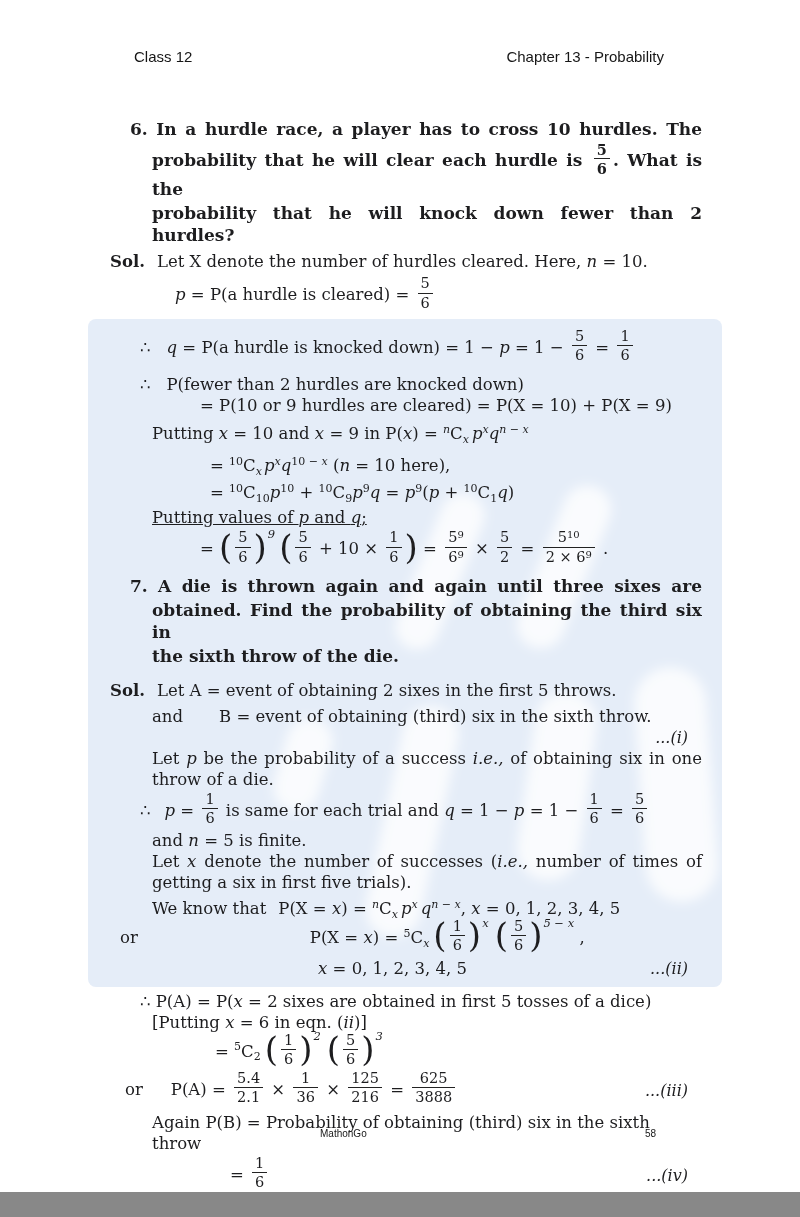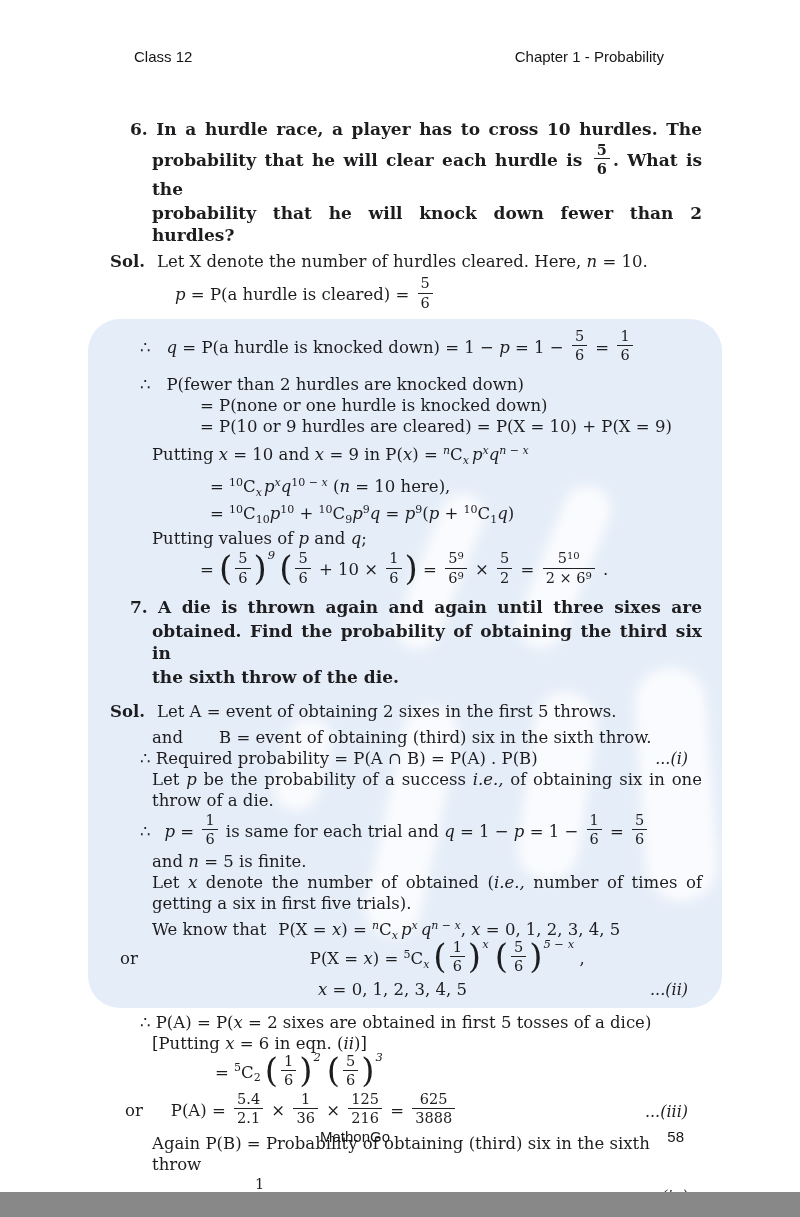--- a/index.html
+++ b/index.html
@@ -24,45 +24,45 @@
   .fr{display:inline-flex; flex-direction:column; align-items:center;
       vertical-align:middle; margin:0 3px; line-height:1.05; position:relative; top:-2px;}
   .fr .fn{font-size:14.5px; padding:0 3px 1px; white-space:nowrap;}
   .fr .fd{font-size:14.5px; border-top:1.4px solid #222; padding:2px 3px 0; white-space:nowrap;}
   .fr .su{font-size:10px; top:-4px;}
   .bp{font-size:34px; line-height:1; vertical-align:middle; position:relative; top:-3px; font-weight:400;}
   .rpe{font-size:11.5px; position:relative; top:-16px; margin-left:1px; font-style:italic;}
   .sp{display:inline-block;}
   .rt{position:absolute; right:14px; top:50%; transform:translateY(-50%); font-style:italic; font-size:16px;}
   .hl{
-    position:relative; background:#e5edf8; border-radius:32px;
+    position:relative; background:#e5edf8; border-radius:8px;
     margin:6px -20px 0 -22px; padding:10px 20px 8px 22px; overflow:hidden;
   }
   .hl .line{z-index:1;}
   .wm{position:absolute; background:rgba(255,255,255,0.8); filter:blur(6px); z-index:0;}
   #wm1{left:330px; top:170px; width:44px; height:165px; border-radius:24px; transform:rotate(22deg);}
   #wm2{left:452px; top:162px; width:48px; height:172px; border-radius:26px; transform:rotate(22deg);}
   #wm3{left:296px; top:385px; width:56px; height:235px; border-radius:30px; transform:rotate(12deg);}
   #wm4{left:438px; top:372px; width:62px; height:190px; border-radius:32px; transform:rotate(8deg);}
   #wm5{left:552px; top:348px; width:72px; height:235px; border-radius:38px; transform:rotate(-4deg);}
   #wm6{left:192px; top:398px; width:46px; height:95px; border-radius:24px; transform:rotate(16deg);}
   .ftr{
     position:absolute; left:110px; right:98px; bottom:44px; height:20px;
-    font-family:"Liberation Sans", sans-serif; font-size:15px; color:#161616;
+    font-family:"Liberation Sans", sans-serif; font-size:10px; color:#161616;
   }
   .ftr .brand{position:absolute; left:210px;}
-  .ftr .pg{position:absolute; right:18px;}
+  .ftr .pg{position:absolute; right:46px;}
 </style>
 </head>
 <body>
 
 <div id="page">
   <div class="hdr">
     <span>Class 12</span>
-    <span>Chapter 1 - Probability</span>
+    <span>Chapter 13 - Probability</span>
   </div>
 
   <div>
       <div class="line just bold" style="padding-left: 20px; margin-top: 50px;"><span>6.  In a hurdle race, a player has to cross 10 hurdles. The</span></div>
       <div class="line just bold" style="padding-left: 42px; margin-top: 4px;"><span>probability that he will clear each hurdle is </span><span class="fr">
           <span class="fn">5</span>
           <span class="fd">6</span>
         </span><span>. What is the</span></div>
       <div class="line just bold" style="padding-left: 42px; margin-top: 2px;"><span>probability that he will knock down fewer than 2 hurdles?</span></div>
       <div class="line" style="margin-top: 0px;"><span class="bd">Sol.</span><span class="sp" style="width: 12px; overflow: hidden;">&nbsp;</span><span>Let X denote the number of hurdles cleared. Here, </span><span class="it">n</span><span> = 10.</span></div>
@@ -80,26 +80,25 @@
     <div class="wm" id="wm5"></div>
     <div class="wm" id="wm6"></div>
   <div class="line" style="padding-left: 30px; margin-top: 2px;"><span>∴</span><span class="sp" style="width: 16px; overflow: hidden;">&nbsp;</span><span class="it">q</span><span> = P(a hurdle is knocked down) = 1 − </span><span class="it">p</span><span> = 1 − </span><span class="fr">
           <span class="fn">5</span>
           <span class="fd">6</span>
         </span><span> = </span><span class="fr">
           <span class="fn">1</span>
           <span class="fd">6</span>
         </span></div>
       <div class="line" style="padding-left: 30px; margin-top: 4px;"><span>∴</span><span class="sp" style="width: 16px; overflow: hidden;">&nbsp;</span><span>P(fewer than 2 hurdles are knocked down)</span></div>
-      <div class="line" style="padding-left: 90px; margin-top: 0px;"><span>= P(none or one hurdle is knocked down)</span></div>
       <div class="line" style="padding-left: 90px; margin-top: 0px;"><span>= P(10 or 9 hurdles are cleared) = P(X = 10) + P(X = 9)</span></div>
       <div class="line" style="padding-left: 42px; margin-top: 2px;"><span>Putting </span><span class="it">x</span><span> = 10 and </span><span class="it">x</span><span> = 9 in P(</span><span class="it">x</span><span>) = </span><span class="su it">n</span><span>C</span><span class="sb it">x</span><span class="sp" style="width: 3px; overflow: hidden;">&nbsp;</span><span class="it">p</span><span class="su it">x</span><span class="it">q</span><span class="su it">n − x</span></div>
       <div class="line" style="padding-left: 100px; margin-top: 6px;"><span>= </span><span class="su">10</span><span>C</span><span class="sb it">x</span><span class="sp" style="width: 2px; overflow: hidden;">&nbsp;</span><span class="it">p</span><span class="su it">x</span><span class="it">q</span><span class="su">10 − </span><span class="su it">x</span><span> (</span><span class="it">n</span><span> = 10 here),</span></div>
       <div class="line" style="padding-left: 100px; margin-top: 6px;"><span>= </span><span class="su">10</span><span>C</span><span class="sb">10</span><span class="it">p</span><span class="su">10</span><span> + </span><span class="su">10</span><span>C</span><span class="sb">9</span><span class="it">p</span><span class="su">9</span><span class="it">q</span><span> = </span><span class="it">p</span><span class="su">9</span><span>(</span><span class="it">p</span><span> + </span><span class="su">10</span><span>C</span><span class="sb">1</span><span class="it">q</span><span>)</span></div>
-      <div class="line" style="padding-left: 42px; margin-top: 4px;"><span>Putting values of </span><span class="it">p</span><span> and </span><span class="it">q</span><span>;</span></div>
+      <div class="line" style="padding-left: 42px; margin-top: 4px; text-decoration: underline;"><span>Putting values of </span><span class="it">p</span><span> and </span><span class="it">q</span><span>;</span></div>
       <div class="line" style="padding-left: 90px; margin-top: 4px;"><span>= </span><span class="bp">(</span><span class="fr">
           <span class="fn">5</span>
           <span class="fd">6</span>
         </span><span><span class="bp">)</span><span class="rpe">9</span></span><span class="sp" style="width: 4px; overflow: hidden;">&nbsp;</span><span class="bp">(</span><span class="fr">
           <span class="fn">5</span>
           <span class="fd">6</span>
         </span><span> + 10 × </span><span class="fr">
           <span class="fn">1</span>
           <span class="fd">6</span>
         </span><span><span class="bp">)</span></span><span> = </span><span class="fr">
@@ -110,35 +109,35 @@
           <span class="fd">2</span>
         </span><span> = </span><span class="fr">
           <span class="fn">5<span class="su">10</span></span>
           <span class="fd">2 × 6<span class="su">9</span></span>
         </span><span> .</span></div>
       <div class="line just bold" style="padding-left: 20px; margin-top: 8px;"><span>7.  A die is thrown again and again until three sixes are</span></div>
       <div class="line just bold" style="padding-left: 42px; margin-top: 2px;"><span>obtained. Find the probability of obtaining the third six in</span></div>
       <div class="line bold" style="padding-left: 42px; margin-top: 2px;"><span>the sixth throw of the die.</span></div>
       <div class="line" style="margin-top: 8px;"><span class="bd">Sol.</span><span class="sp" style="width: 12px; overflow: hidden;">&nbsp;</span><span>Let A = event of obtaining 2 sixes in the first 5 throws.</span></div>
       <div class="line" style="padding-left: 42px; margin-top: 0px;"><span>and</span><span class="sp" style="width: 36px; overflow: hidden;">&nbsp;</span><span>B = event of obtaining (third) six in the sixth throw.</span></div>
-      <div class="line" style="padding-left: 30px; margin-top: 0px;"><span>∴ Required probability = P(A ∩ B) = P(A) . P(B)</span><span class="rt">...(i)</span></div>
+      <div class="line" style="padding-left: 30px; margin-top: 0px;"><span class="rt">...(i)</span></div>
       <div class="line just" style="padding-left: 42px; margin-top: 0px;"><span>Let </span><span class="it">p</span><span> be the probability of a success </span><span class="it">i.e.,</span><span> of obtaining six in one</span></div>
       <div class="line" style="padding-left: 42px; margin-top: 0px;"><span>throw of a die.</span></div>
       <div class="line" style="padding-left: 30px; margin-top: 4px;"><span>∴</span><span class="sp" style="width: 14px; overflow: hidden;">&nbsp;</span><span class="it">p</span><span> = </span><span class="fr">
           <span class="fn">1</span>
           <span class="fd">6</span>
         </span><span> is same for each trial and </span><span class="it">q</span><span> = 1 − </span><span class="it">p</span><span> = 1 − </span><span class="fr">
           <span class="fn">1</span>
           <span class="fd">6</span>
         </span><span> = </span><span class="fr">
           <span class="fn">5</span>
           <span class="fd">6</span>
         </span></div>
       <div class="line" style="padding-left: 42px; margin-top: 2px;"><span>and </span><span class="it">n</span><span> = 5 is finite.</span></div>
-      <div class="line just" style="padding-left: 42px; margin-top: 0px;"><span>Let </span><span class="it">x</span><span> denote the number of obtained (</span><span class="it">i.e.,</span><span> number of times of</span></div>
+      <div class="line just" style="padding-left: 42px; margin-top: 0px;"><span>Let </span><span class="it">x</span><span> denote the number of successes (</span><span class="it">i.e.,</span><span> number of times of</span></div>
       <div class="line" style="padding-left: 42px; margin-top: 0px;"><span>getting a six in first five trials).</span></div>
       <div class="line" style="padding-left: 42px; margin-top: 0px;"><span>We know that</span><span class="sp" style="width: 12px; overflow: hidden;">&nbsp;</span><span>P(X = </span><span class="it">x</span><span>) = </span><span class="su it">n</span><span>C</span><span class="sb it">x</span><span class="sp" style="width: 3px; overflow: hidden;">&nbsp;</span><span class="it">p</span><span class="su it">x</span><span class="sp" style="width: 3px; overflow: hidden;">&nbsp;</span><span class="it">q</span><span class="su it">n − x</span><span>, </span><span class="it">x</span><span> = 0, 1, 2, 3, 4, 5</span></div>
       <div class="line" style="padding-left: 10px; margin-top: 2px;"><span>or</span><span class="sp" style="width: 172px; overflow: hidden;">&nbsp;</span><span>P(X = </span><span class="it">x</span><span>) = </span><span class="su">5</span><span>C</span><span class="sb it">x</span><span class="sp" style="width: 4px; overflow: hidden;">&nbsp;</span><span class="bp">(</span><span class="fr">
           <span class="fn">1</span>
           <span class="fd">6</span>
         </span><span><span class="bp">)</span><span class="rpe">x</span></span><span class="sp" style="width: 6px; overflow: hidden;">&nbsp;</span><span class="bp">(</span><span class="fr">
           <span class="fn">5</span>
           <span class="fd">6</span>
         </span><span><span class="bp">)</span><span class="rpe">5 − x</span></span><span> ,</span></div>
       <div class="line" style="padding-left: 208px; margin-top: 2px;"><span class="it">x</span><span> = 0, 1, 2, 3, 4, 5</span><span class="rt">...(ii)</span></div>

